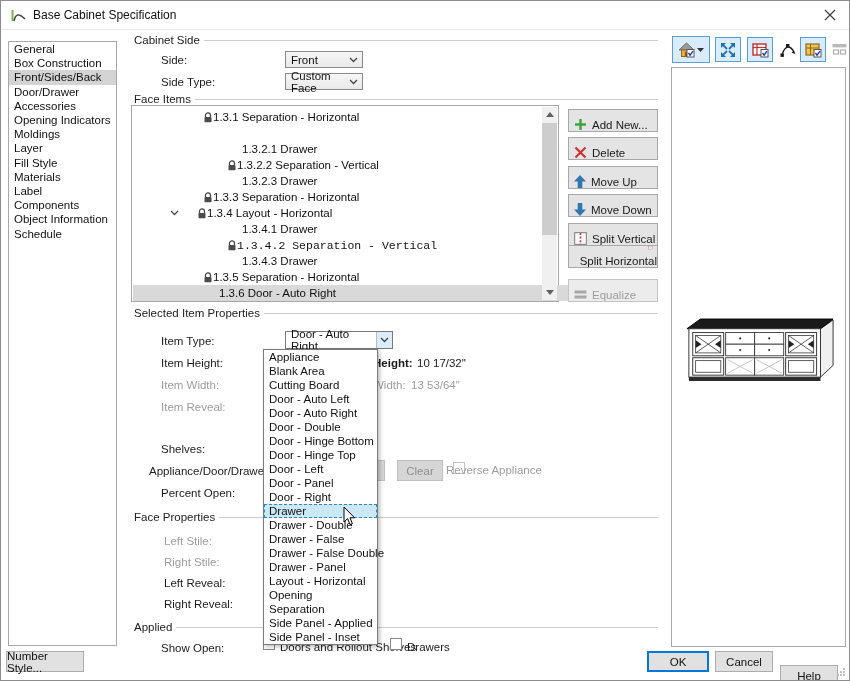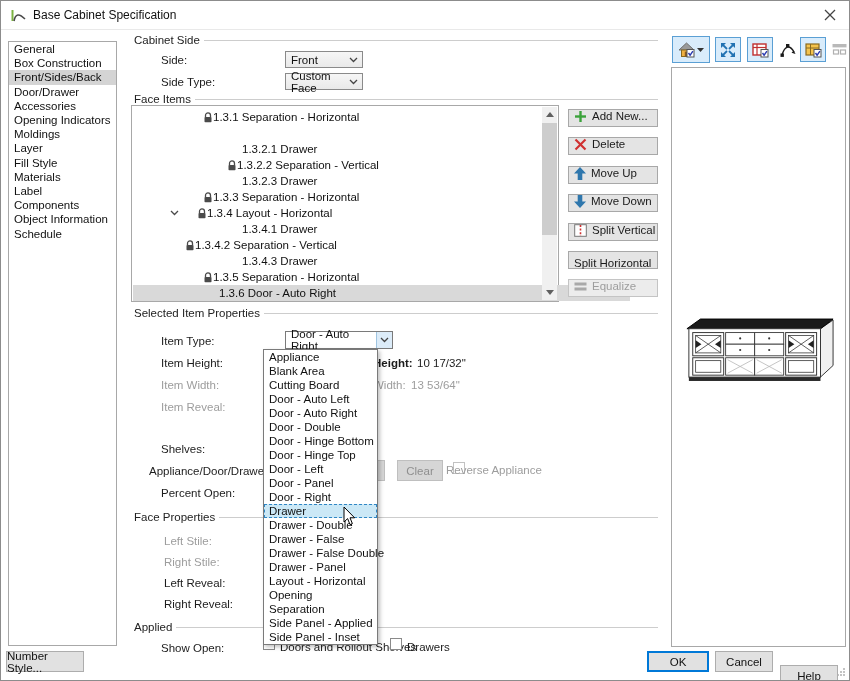--- a/index.html
+++ b/index.html
@@ -27,22 +27,22 @@
   
   .listbox{position:absolute;left:130px;top:104px;width:428px;height:197px;background:#fff;border:1px solid #a8a8a8;box-sizing:border-box;}
   .trow{position:absolute;left:1px;height:16px;display:flex;align-items:center;font-size:11.5px;color:#111;white-space:nowrap;width:411px;}
   .trow.sel{background:#d9d9d9;}
   .ttext{}
   
   .sbar{position:absolute;right:1px;top:1px;width:15px;height:193px;background:#f0f0f0;}
   .sarrow{position:absolute;left:0;width:15px;height:15px;display:flex;align-items:center;justify-content:center;}
   .sthumb{position:absolute;left:0;top:16px;width:15px;height:112px;background:#cdcdcd;}
   
-  .abtn{position:absolute;left:567px;width:90px;height:18px;background:#e4e4e4;border:1px solid #a8a8a8;box-sizing:border-box;
-        display:flex;align-items:flex-start;font-size:11.5px;color:#1a1a1a;padding-left:5px;gap:5px;white-space:nowrap;}
+  .abtn{position:absolute;left:567px;width:90px;height:23px;background:#e4e4e4;border:1px solid #a8a8a8;box-sizing:border-box;
+        display:flex;align-items:flex-end;font-size:11.5px;color:#1a1a1a;padding-left:5px;gap:5px;white-space:nowrap;}
   .abtn.dis{background:#ececec;border-color:#c4c4c4;color:#9d9d9d;}
   
   .ddl{position:absolute;left:262px;top:348px;width:115px;height:296px;background:#fff;border:1px solid #7a7a7a;box-sizing:border-box;
        display:flex;flex-direction:column;z-index:10;box-shadow:2px 2px 4px rgba(0,0,0,0.25);}
   .ddi{flex:1;display:flex;align-items:center;padding-left:5px;font-size:11.5px;color:#111;white-space:nowrap;}
   .ddi.hl{background:#cbe8f6;outline:1px dashed #2f86c4;outline-offset:-1px;}
   
   .chk{position:absolute;width:12px;height:12px;background:#fff;border:1px solid #8a8a8a;box-sizing:border-box;}
   .chk.dis{border-color:#c2c2c2;}
   
@@ -152,21 +152,21 @@
         </svg>
       <svg style="margin-left:18px;" width="10" height="11" viewBox="0 0 10 11">
           <path d="M2.5,5 V3.4 a2.5,2.5 0 0 1 5,0 V5" stroke="#4a4a4a" stroke-width="1.3" fill="none"></path>
           <rect x="1.5" y="5" width="7" height="5.3" rx="0.8" fill="#4a4a4a"></rect>
         </svg>
       <span class="ttext">1.3.4 Layout - Horizontal</span>
     </div>
     <div class="trow" style="top:115px;padding-left:109px;">
       <span>1.3.4.1 Drawer</span>
     </div>
-    <div class="trow" style="top:131px;padding-left:52px;">
+    <div class="trow" style="top:131px;padding-left:94px;font-family:Liberation Mono, monospace;">
       <svg width="10" height="11" viewBox="0 0 10 11">
           <path d="M2.5,5 V3.4 a2.5,2.5 0 0 1 5,0 V5" stroke="#4a4a4a" stroke-width="1.3" fill="none"></path>
           <rect x="1.5" y="5" width="7" height="5.3" rx="0.8" fill="#4a4a4a"></rect>
         </svg>
       <span class="ttext">1.3.4.2 Separation - Vertical</span>
     </div>
     <div class="trow" style="top:147px;padding-left:109px;">
       <span>1.3.4.3 Drawer</span>
     </div>
     <div class="trow" style="top:163px;padding-left:70px;">
@@ -221,21 +221,21 @@
       </svg>
     <span>Move Down</span>
   </div>
   <div class="abtn" style="top:222px;">
     <svg width="13" height="13" viewBox="0 0 13 13">
         <rect x="0.7" y="0.7" width="11.6" height="11.6" fill="#fff" stroke="#777" stroke-width="1"></rect>
         <line x1="6.5" y1="1" x2="6.5" y2="12" stroke="#d03030" stroke-width="1.6" stroke-dasharray="2,1.6"></line>
       </svg>
     <span>Split Vertical</span>
   </div>
-  <div class="abtn" style="top:250px;flex-direction:column;">
+  <div class="abtn" style="top:244px;flex-direction:column;">
     <svg width="13" height="13" viewBox="0 0 13 13">
         <rect x="0.7" y="0.7" width="11.6" height="11.6" fill="#fff" stroke="#777" stroke-width="1"></rect>
         <line x1="1" y1="6.5" x2="12" y2="6.5" stroke="#d03030" stroke-width="1.6" stroke-dasharray="2,1.6"></line>
       </svg>
     <span>Split Horizontal</span>
   </div>
   <div class="abtn dis" style="top:278px;">
     <svg width="13" height="13" viewBox="0 0 13 13">
         <rect x="0.5" y="2.5" width="12" height="3" fill="#a8a8a8"></rect>
         <rect x="0.5" y="7.5" width="12" height="3" fill="#a8a8a8"></rect>

